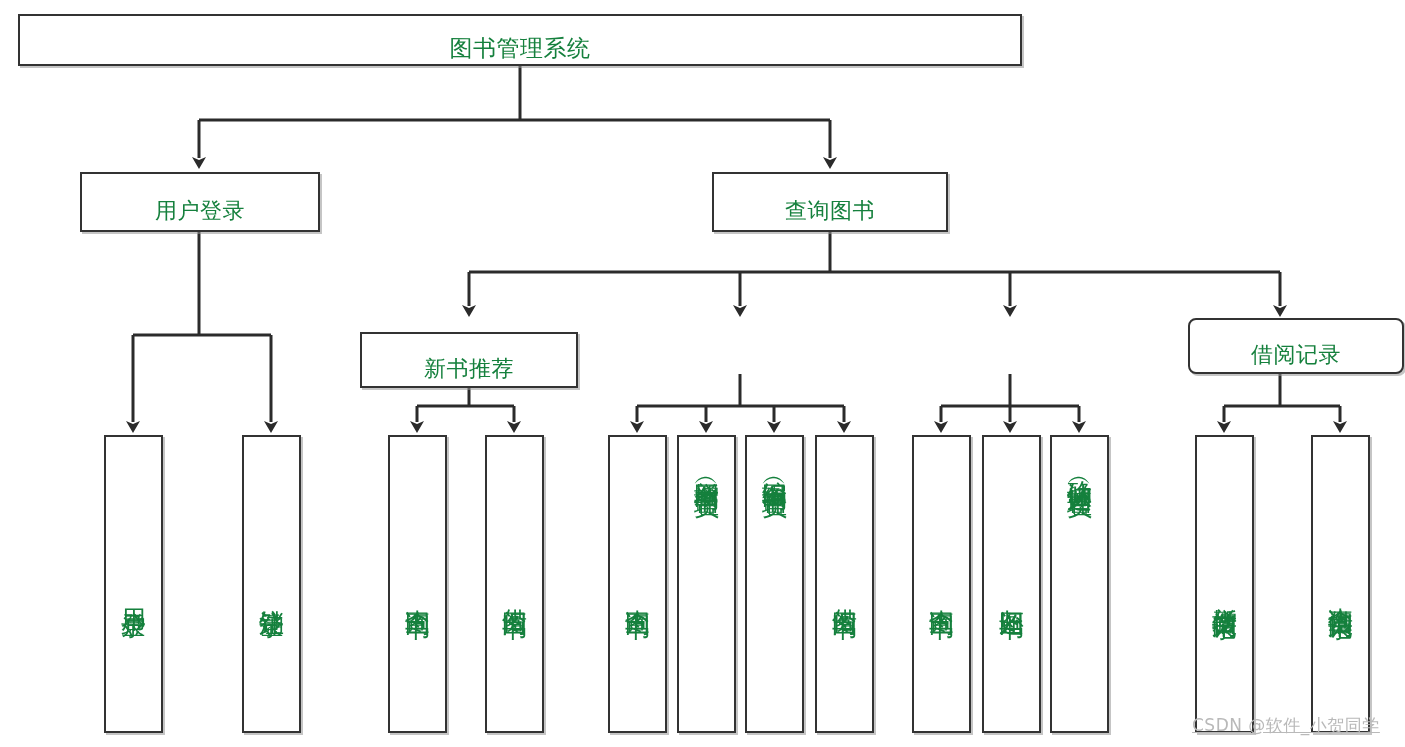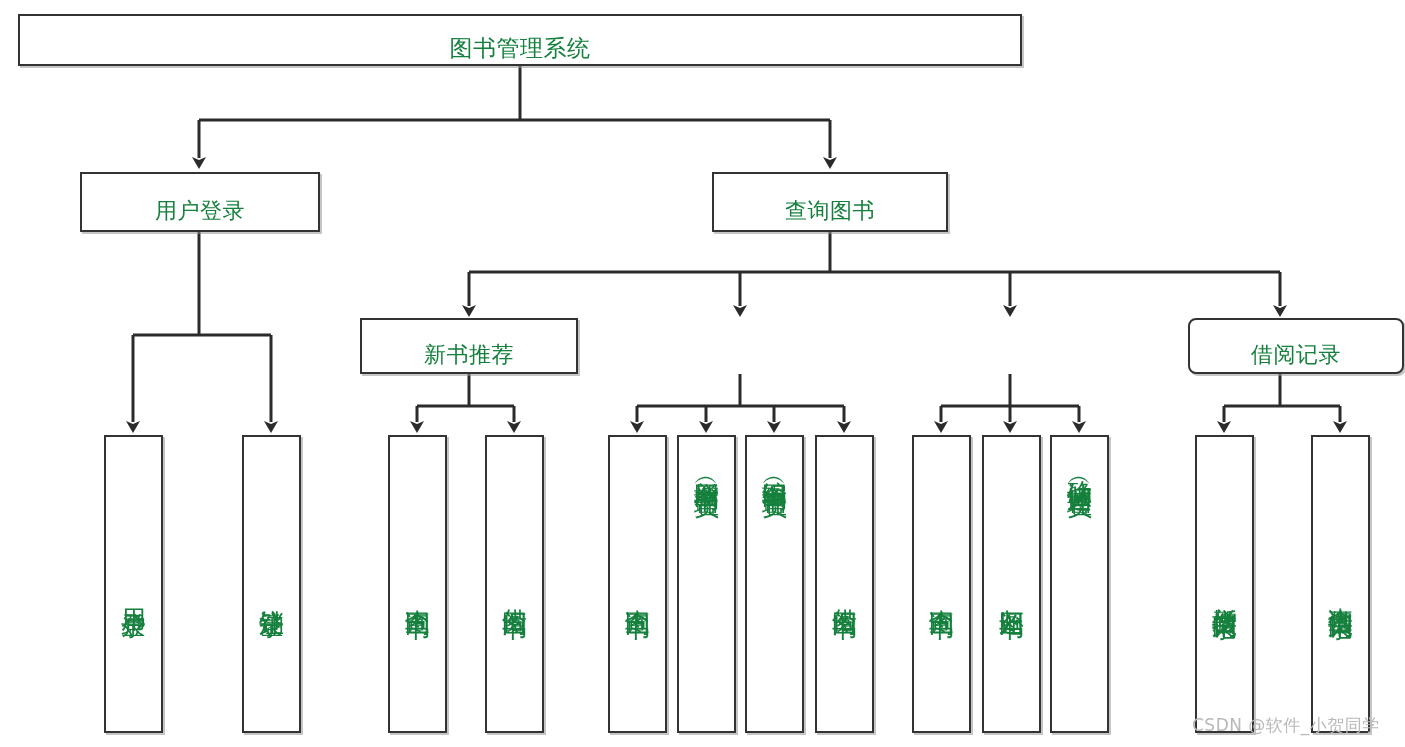--- a/index.html
+++ b/index.html
@@ -71,20 +71,21 @@
     align-items: center;
     padding-top: 0;
   }
   .watermark {
     position: absolute;
     font-size: 17px;
     color: #b9b9b9;
     letter-spacing: 0.5px;
     white-space: nowrap;
     font-family: "DejaVu Sans", "Liberation Sans", sans-serif;
+    text-decoration: underline;
   }
 </style>
 </head>
 <body>
 
 <div id="canvas">
 
   <svg id="diagram-svg" viewBox="0 0 1405 747">
     <defs>
       <marker id="arrow" markerWidth="12" markerHeight="14" refX="1" refY="7" orient="auto" markerUnits="userSpaceOnUse">
@@ -139,21 +140,21 @@
     <span class="node-label">图书管理系统</span>
   </div>
 
   <div class="node h" style="left:80px; top:172px; width:240px; height:60px;">
     <span class="node-label">用户登录</span>
   </div>
   <div class="node h" style="left:712px; top:172px; width:236px; height:60px;">
     <span class="node-label">查询图书</span>
   </div>
 
-  <div class="node h" style="left:360px; top:318px; width:218px; height:56px;">
+  <div class="node h" style="left:360px; top:332px; width:218px; height:56px;">
     <span class="node-label">新书推荐</span>
   </div>
   <div class="node h" style="left:1188px; top:318px; width:216px; height:56px;border-radius:8px;">
     <span class="node-label">借阅记录</span>
   </div>
 
   <div class="node v short" style="left:104px; top:435px; width:59px; height:298px;">
     <span class="node-label">用户登录</span>
   </div>
   <div class="node v short" style="left:242px; top:435px; width:59px; height:298px;">

